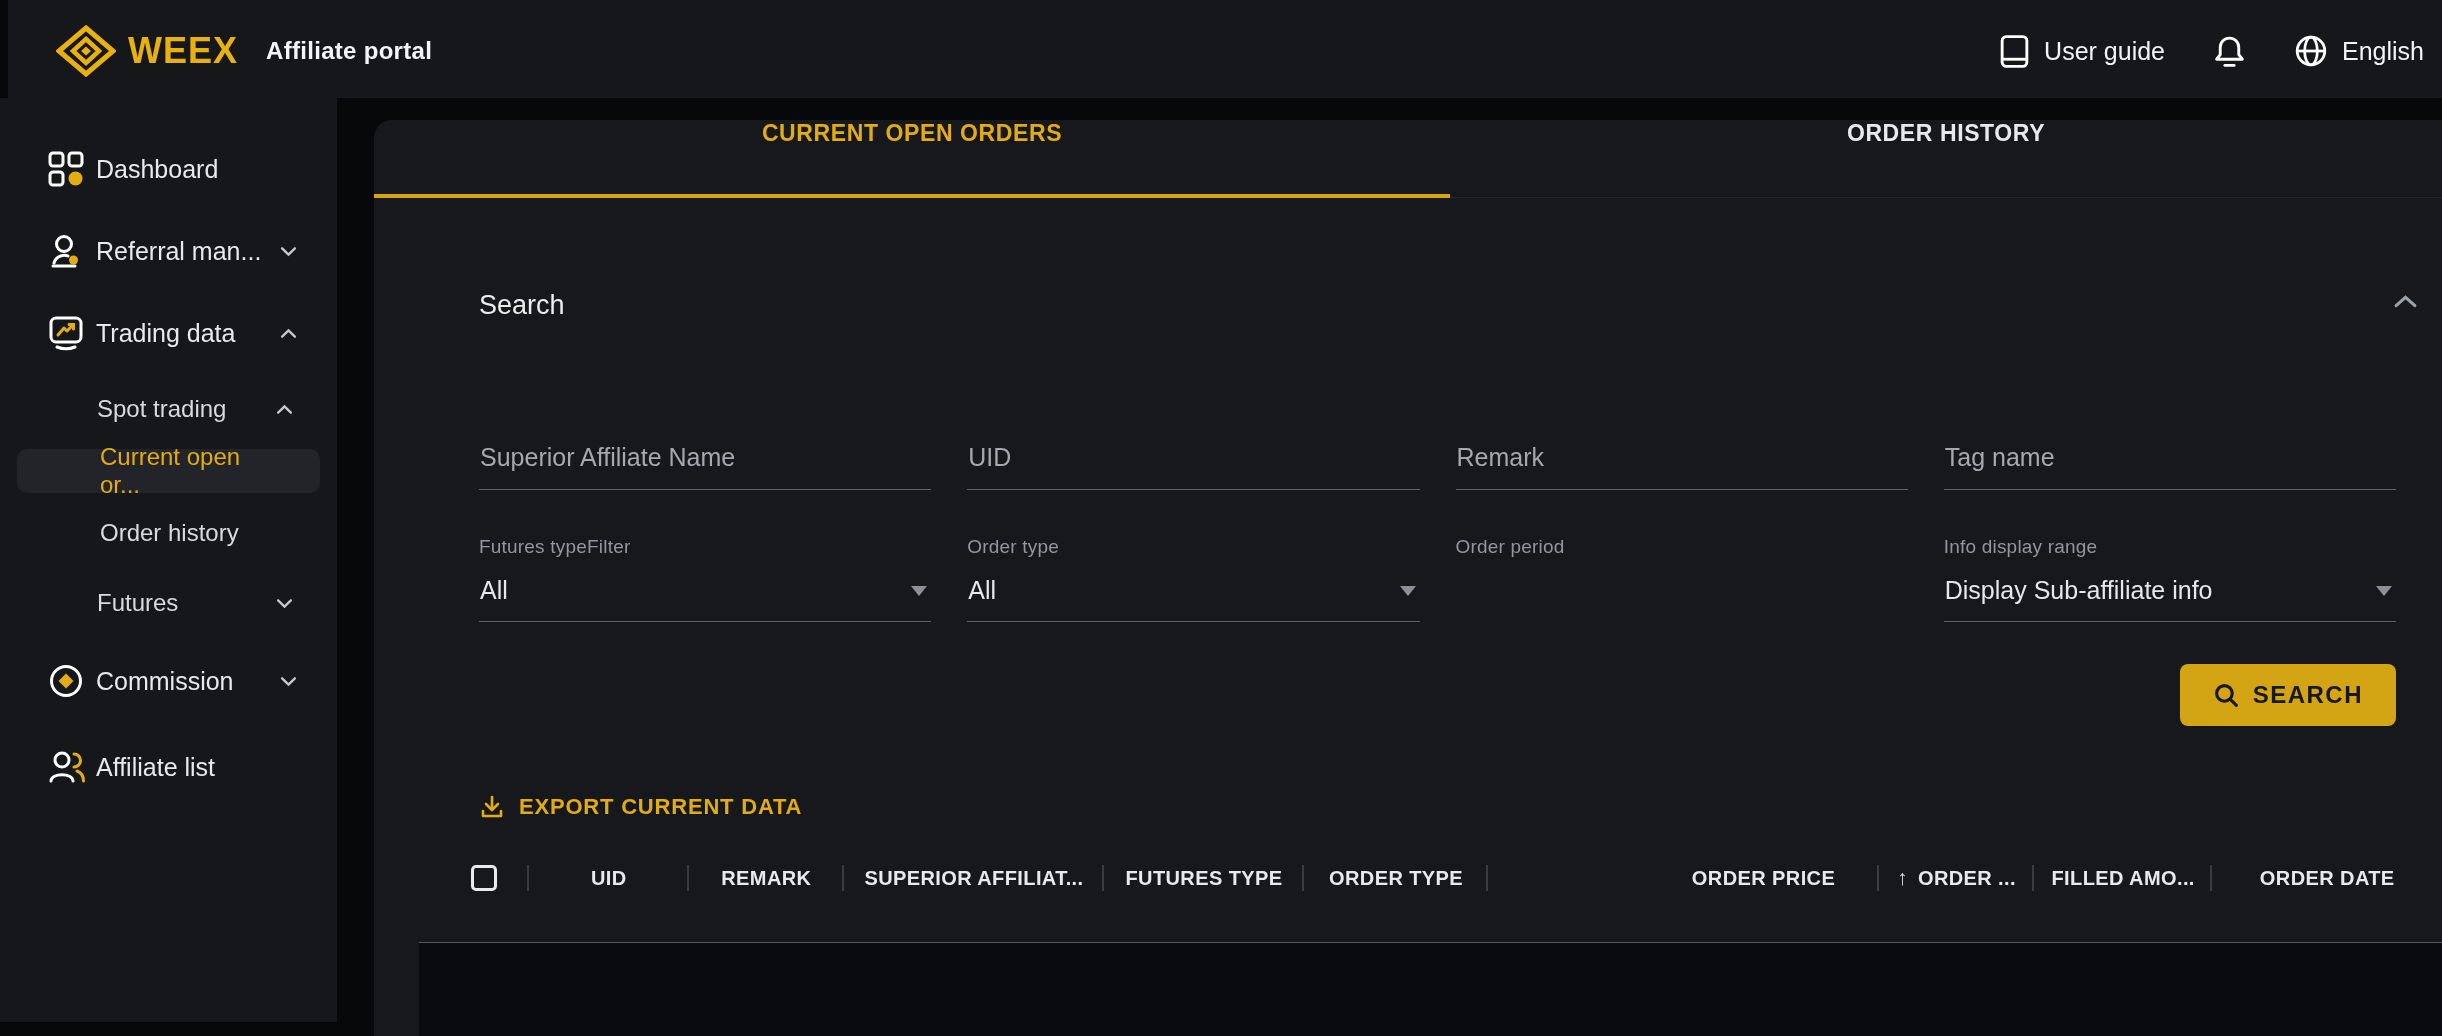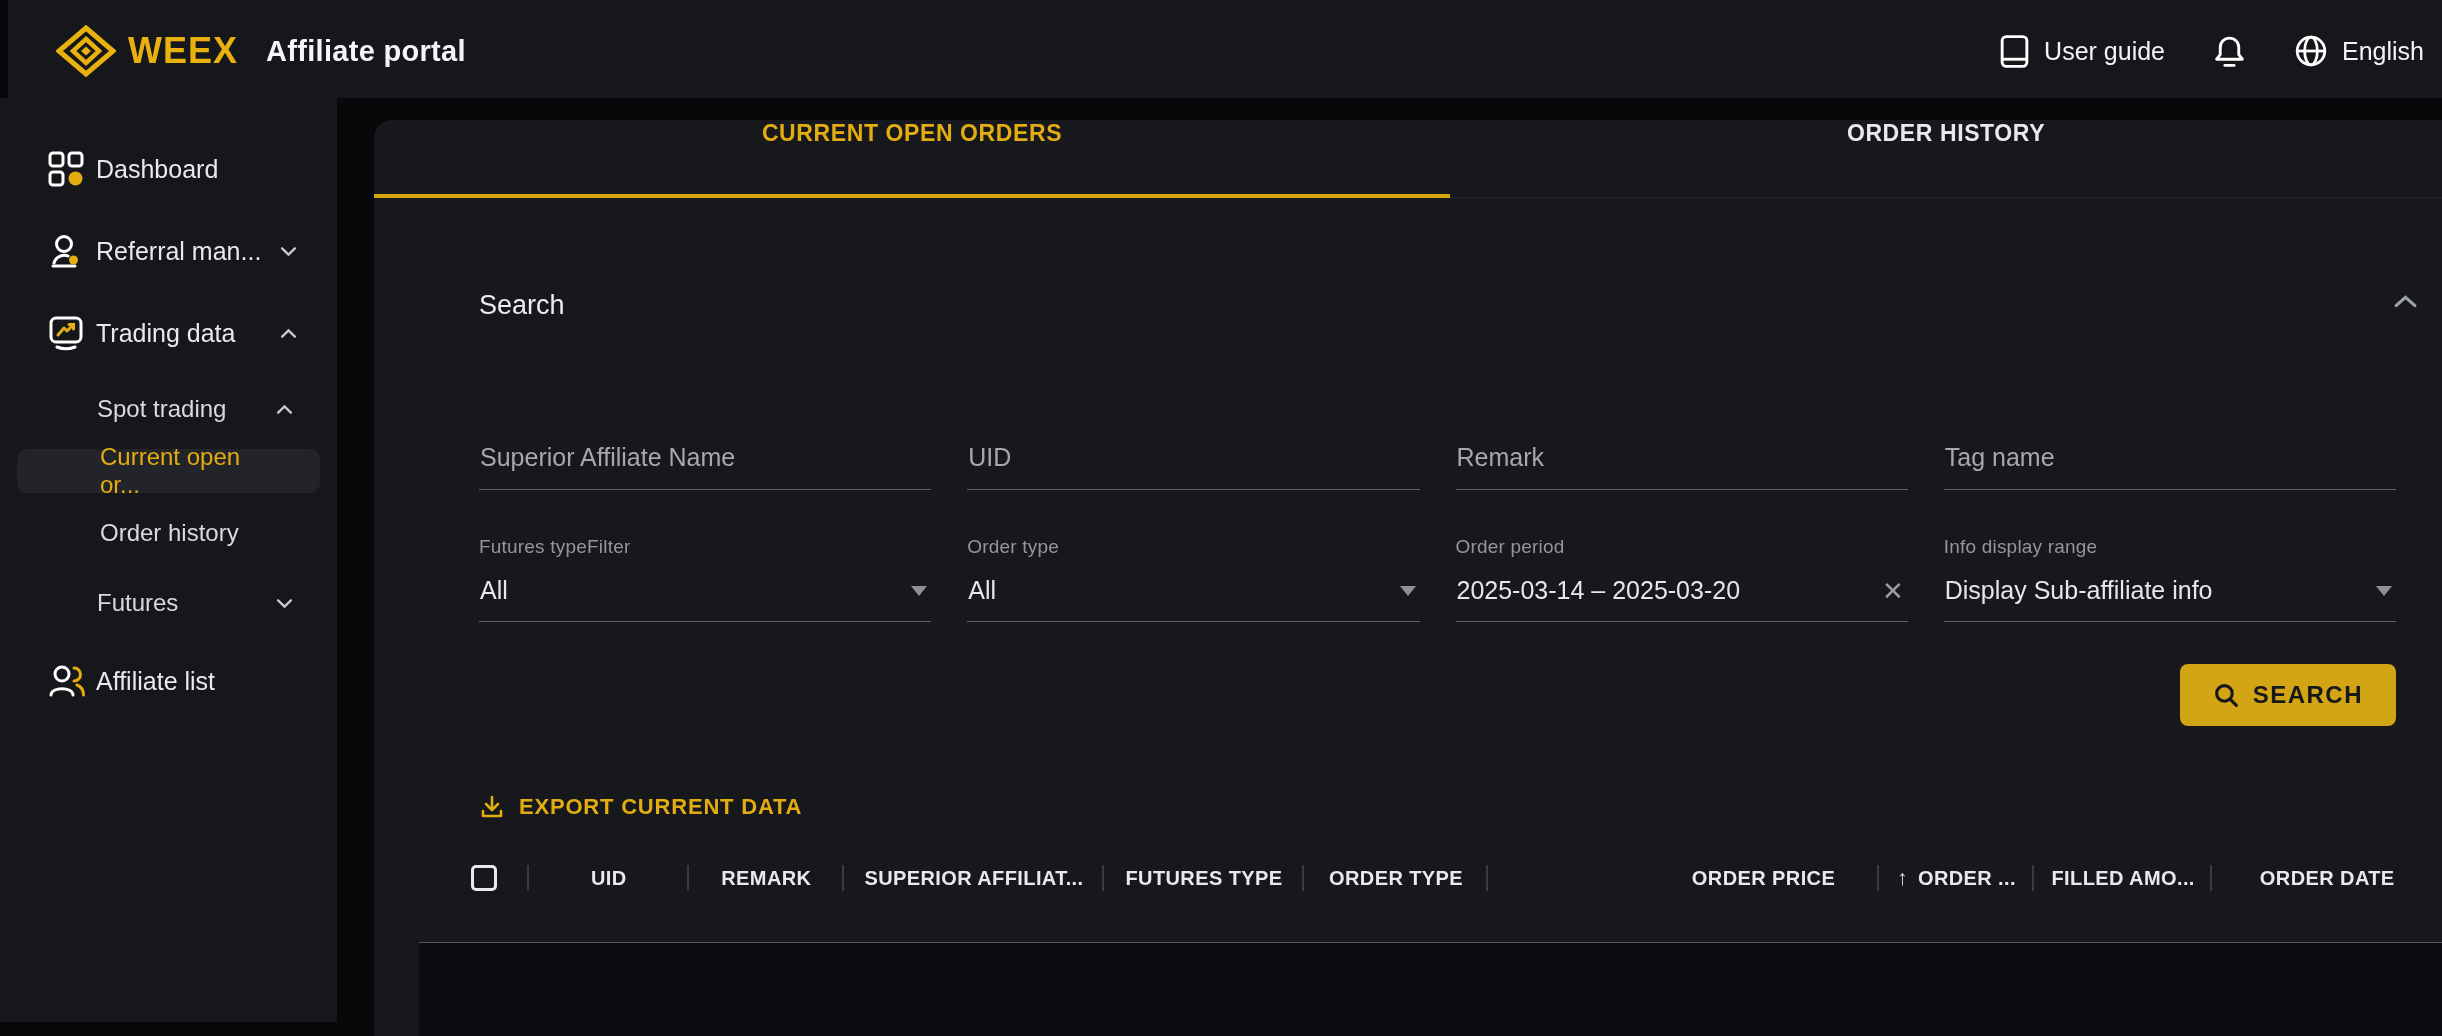--- a/index.html
+++ b/index.html
@@ -8,21 +8,21 @@
   :root{
     --accent:#e3ac10; --btn:#d3a414; --bar:#16171a; --panel:#17181c;
     --txt:#e8e9eb; --sub:#d9dadd; --dim:#94969c; --line:#606166;
   }
 
   
   .navbar{ position:absolute; left:8px; top:0; width:2442px; height:98px; background:var(--bar);
            display:flex; align-items:center; padding:4px 26px 0 48px; z-index:5;}
   .logo-mark{ width:60px; height:52px; flex:0 0 auto;}
   .brand{ font-size:36px; font-weight:800; color:#e9b10e; letter-spacing:1px; margin-left:12px;}
-  .app-title{ font-size:29px; font-weight:700; color:#f4f5f6; margin-left:28px; letter-spacing:.3px;}
+  .app-title{ font-size:24px; font-weight:700; color:#f4f5f6; margin-left:28px; letter-spacing:.3px;}
   .nav-right{ margin-left:auto; display:flex; align-items:center; gap:48px;}
   .nav-link{ display:flex; align-items:center; gap:14px; color:#f2f3f4; font-size:25px; cursor:pointer;}
 
   
   .sidebar{ position:absolute; left:0; top:98px; width:337px; bottom:14px; background:var(--bar);
             padding-top:30px;}
   .side-item{ height:82px; display:flex; align-items:center; padding:0 40px 0 48px;
               color:var(--txt); font-size:25px; cursor:pointer;}
   .side-item .icon{ width:38px; display:flex; justify-content:flex-start; margin-right:10px;}
   .side-sub{ height:70px; display:flex; align-items:center; padding:0 44px 0 97px;
@@ -201,20 +201,34 @@
 
   <div class="side-sub">
     <span>Futures</span>
     <span class="chev">
       <svg width="17" height="11" viewBox="0 0 16 10">
           <polyline points="2,2 8,8 14,2" fill="none" stroke="#c6c8cb" stroke-width="2.2" stroke-linecap="round"></polyline>
         </svg>
     </span>
   </div>
 
+  <div class="side-item" style="height:86px">
+    <span class="icon">
+      <svg width="36" height="36" viewBox="0 0 36 36">
+        <circle cx="18" cy="18" r="14.5" fill="none" stroke="#fff" stroke-width="3"></circle>
+        <polygon points="18,10.5 25.5,18 18,25.5 10.5,18" fill="#e3ac10"></polygon>
+      </svg>
+    </span>
+    <span>Commission</span>
+    <span class="chev">
+      <svg width="17" height="11" viewBox="0 0 16 10">
+          <polyline points="2,2 8,8 14,2" fill="none" stroke="#c6c8cb" stroke-width="2.2" stroke-linecap="round"></polyline>
+        </svg>
+    </span>
+  </div>
 
   <div class="side-item" style="height:86px">
     <span class="icon">
       <svg width="38" height="36" viewBox="0 0 38 36">
         <circle cx="14" cy="11" r="7" fill="none" stroke="#fff" stroke-width="3"></circle>
         <path d="M3,32 C3,23.5 25,23.5 25,32" fill="none" stroke="#fff" stroke-width="3" stroke-linecap="round"></path>
         <path d="M26,5 a6.5,6.5 0 0 1 0,13" fill="none" stroke="#e3ac10" stroke-width="3" stroke-linecap="round"></path>
         <path d="M29,22 c5,2 6.5,6 6.5,10" fill="none" stroke="#e3ac10" stroke-width="3" stroke-linecap="round"></path>
       </svg>
     </span>
@@ -268,24 +282,20 @@
       </div>
       <div class="select-field">
         <div class="f-label">Order type</div>
         <div class="f-value-row">
           <span class="f-value">All</span>
           <span class="caret-down"></span>
         </div>
       </div>
       <div class="select-field">
         <div class="f-label">Order period</div>
-        <div class="f-value-row">
-          <span class="f-value">2025-03-14 – 2025-03-20</span>
-          <span class="clear-x">✕</span>
-        </div>
       </div>
       <div class="select-field">
         <div class="f-label">Info display range</div>
         <div class="f-value-row">
           <span class="f-value">Display Sub-affiliate info</span>
           <span class="caret-down"></span>
         </div>
       </div>
     </div>
 

